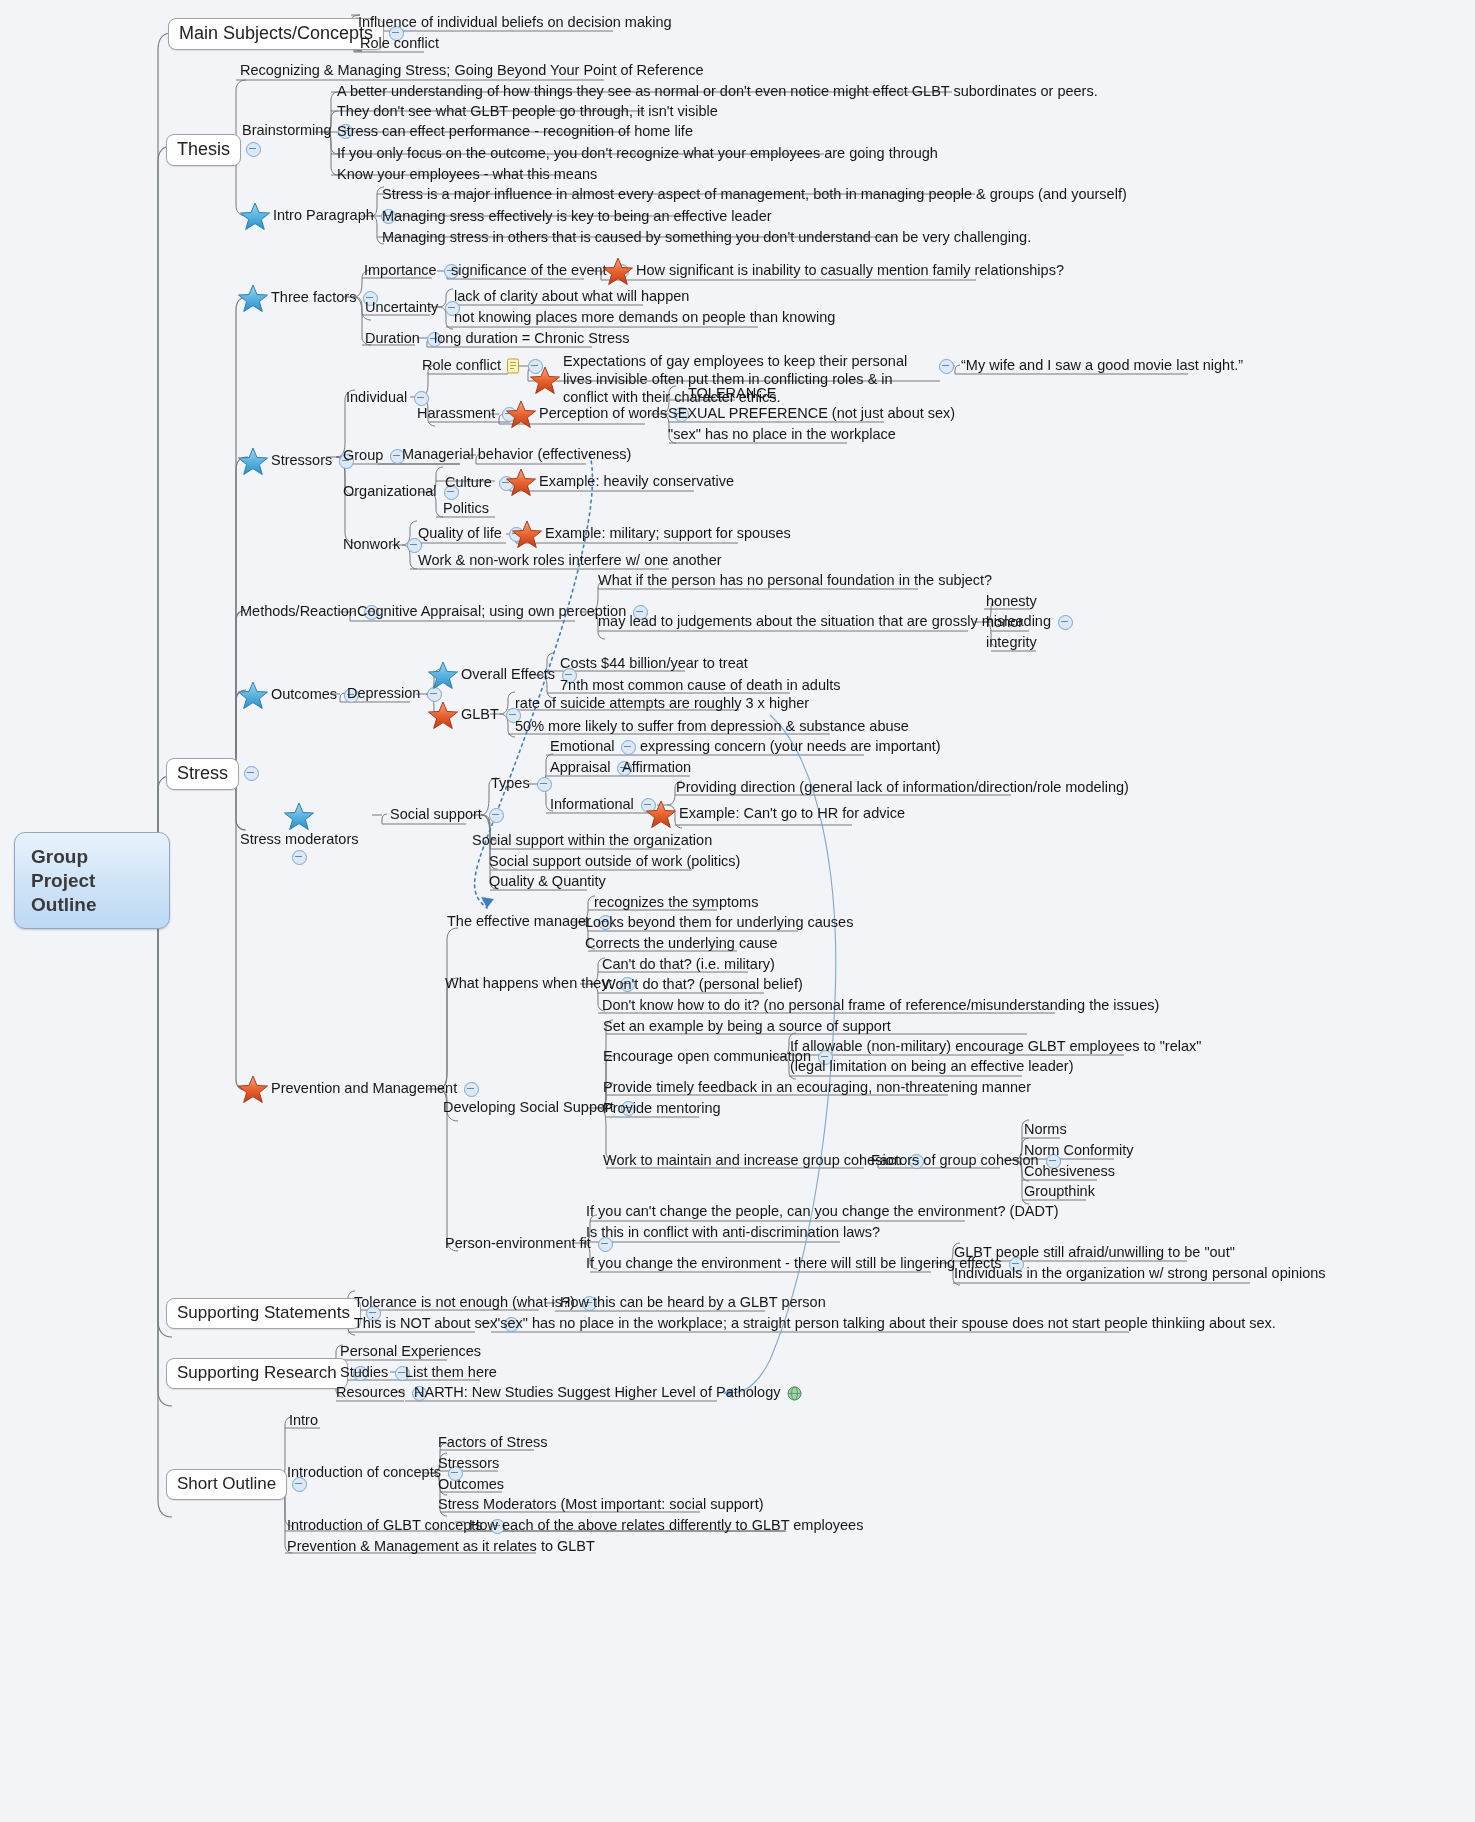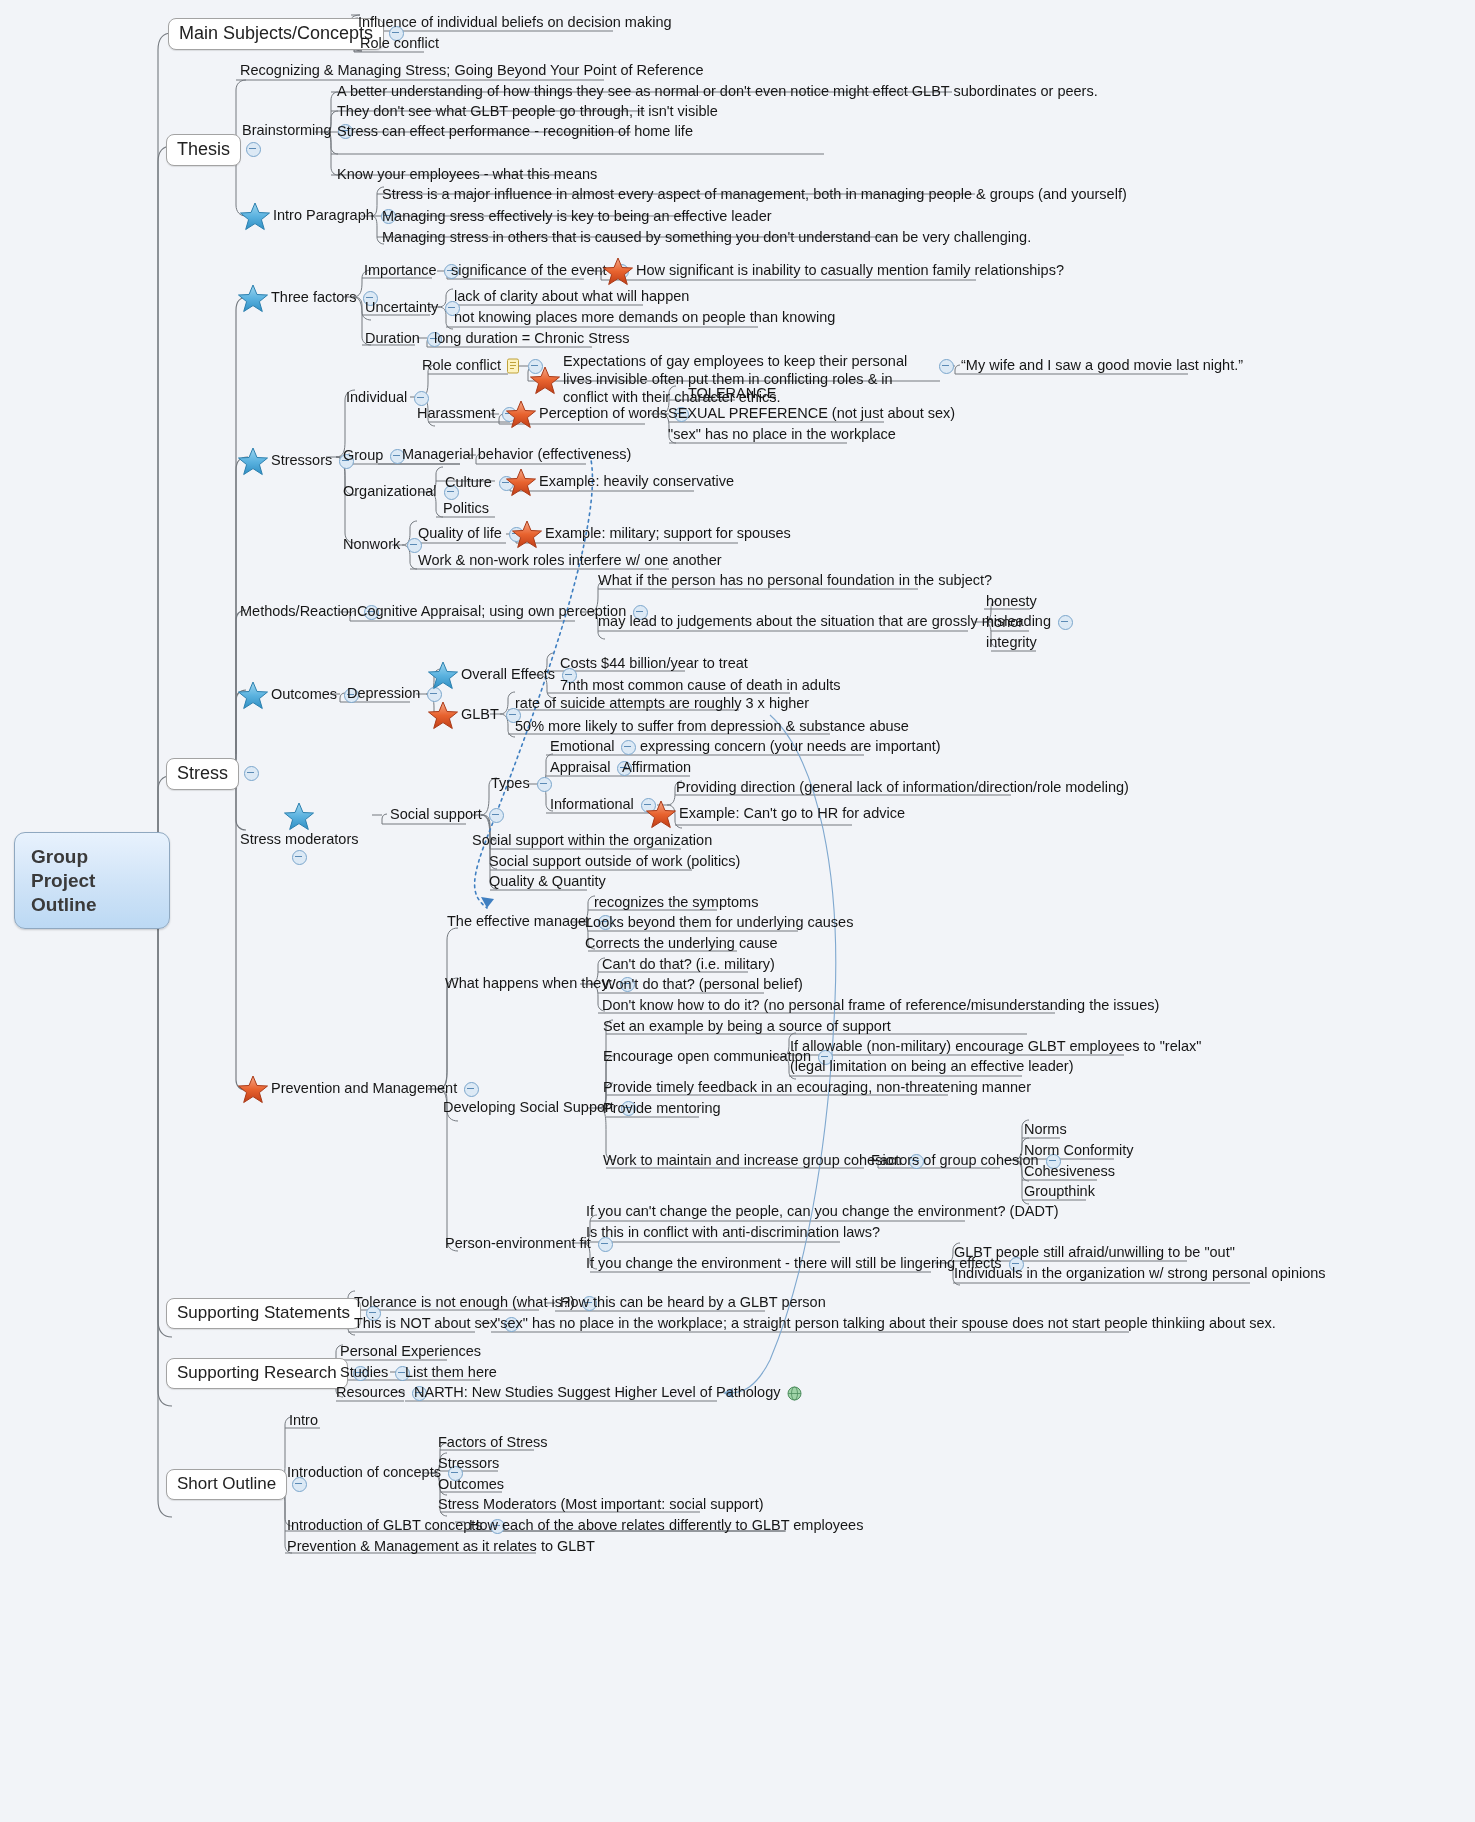--- a/index.html
+++ b/index.html
@@ -459,20 +459,23 @@
 </div>
 <div class="node" style="left:335px;top:83px;">
   <span class="plain">A better understanding of how things they see as normal or don't even notice might effect GLBT subordinates or peers.</span>
 </div>
 <div class="node" style="left:335px;top:103px;">
   <span class="plain">They don't see what GLBT people go through, it isn't visible</span>
 </div>
 <div class="node" style="left:335px;top:123px;">
   <span class="plain">Stress can effect performance - recognition of home life</span>
 </div>
+<div class="node" style="left:335px;top:145px;">
+  <span class="plain">If you only focus on the outcome, you don't recognize what your employees are going through</span>
+</div>
 <div class="node" style="left:335px;top:166px;">
   <span class="plain">Know your employees - what this means</span>
 </div>
 
 <div class="node" style="left:240px;top:202px;">
   <span class="star">
     <svg width="30" height="29" viewBox="0 0 30 29">
       <defs>
             <linearGradient id="gb1" x1="0" y1="0" x2="0" y2="1">
         <stop offset="0" stop-color="#9fd6ef"></stop>

